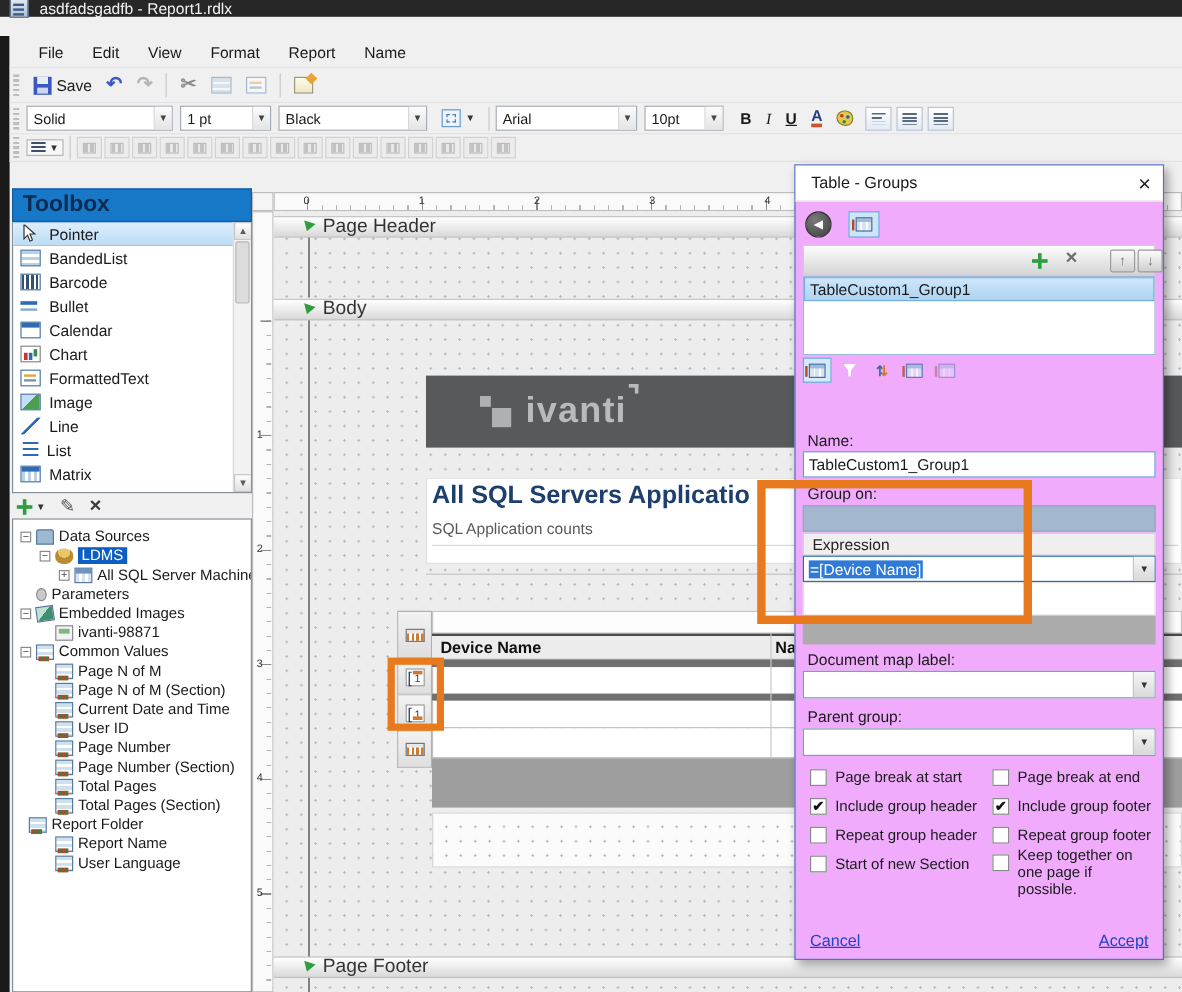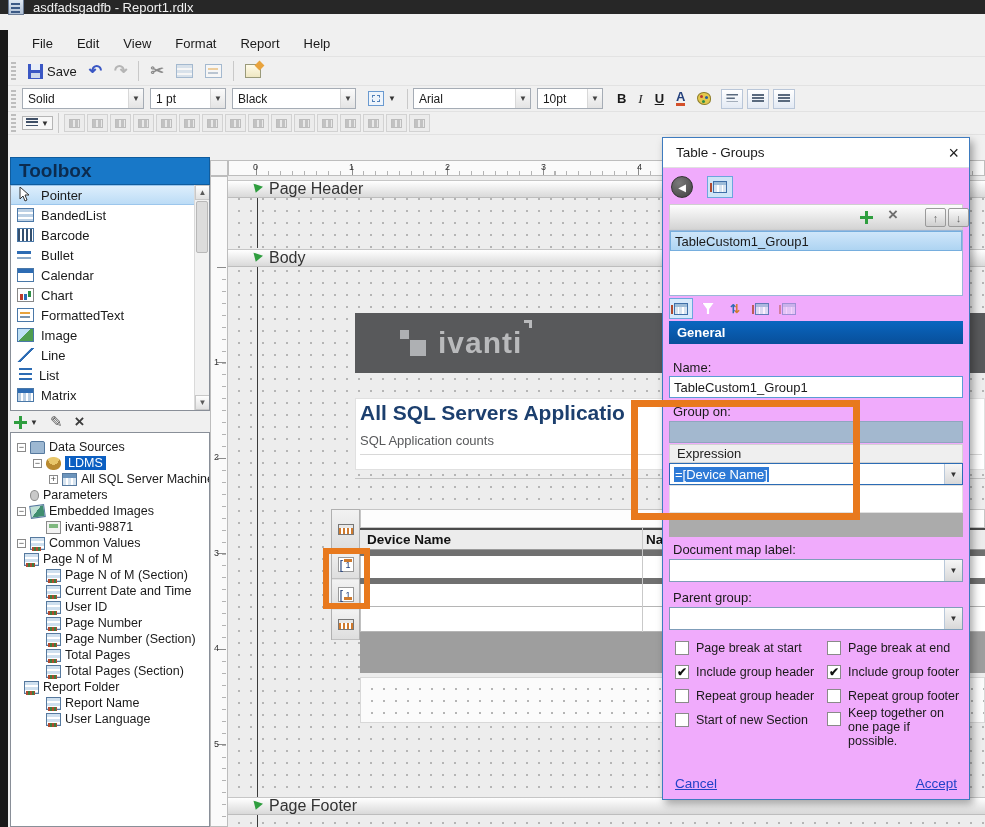--- a/index.html
+++ b/index.html
@@ -170,21 +170,21 @@
     <span>asdfadsgadfb - Report1.rdlx</span>
   </div>
   <div class="abs leftframe"></div>
 
   <div class="abs menubar">
     <span class="menuitem">File</span>
     <span class="menuitem">Edit</span>
     <span class="menuitem">View</span>
     <span class="menuitem">Format</span>
     <span class="menuitem">Report</span>
-    <span class="menuitem">Help</span>
+    <span class="menuitem">Name</span>
   </div>
 
   <div class="abs tbar">
     <span class="grip"></span>
     <span class="tbtn">
       <span class="floppy"></span>
       <span>Save</span>
     </span>
     <span class="tbtn">
         <span class="uglyph blue">↶</span>
@@ -416,21 +416,21 @@
     <div class="trow" style="padding-left:22px">
         <span class="noexp"></span>
         <span class="nico ic-imgf"></span>
         <span>ivanti-98871</span>
       </div>
     <div class="trow" style="padding-left:6px">
         <span class="exp">−</span>
         <span class="nico ic-cv"></span>
         <span>Common Values</span>
       </div>
-    <div class="trow" style="">
+    <div class="trow" style="padding-left:22px">
         <span class="noexp"></span>
         <span class="nico ic-cv"></span>
         <span>Page N of M</span>
       </div>
     <div class="trow" style="padding-left:22px">
         <span class="noexp"></span>
         <span class="nico ic-cv"></span>
         <span>Page N of M (Section)</span>
       </div>
     <div class="trow" style="padding-left:22px">
@@ -597,21 +597,20 @@
           <span class="sortic">⇅</span>
         </span>
       <span class="dico">
           <span class="ic-dlgtbl" style="opacity:.8"></span>
         </span>
       <span class="dico">
           <span class="ic-dlgtbl" style="opacity:.45"></span>
         </span>
     </div>
 
-    <div class="genbar">General</div>
 
     <div class="dlbl" style="left:10px;top:222px">Name:</div>
     <div class="dinput" style="left:6px;top:238px;width:294px;height:22px">
         <span>TableCustom1_Group1</span>
       </div>
 
     <div class="dlbl" style="left:10px;top:266px">Group on:</div>
     <div class="steelbar" style="top:283px"></div>
     <div class="exprhdr" style="top:306px">Expression</div>
     <div class="dcombo" style="left:6px;top:325px;width:294px;height:22px;border-color:#2b6cb5">

